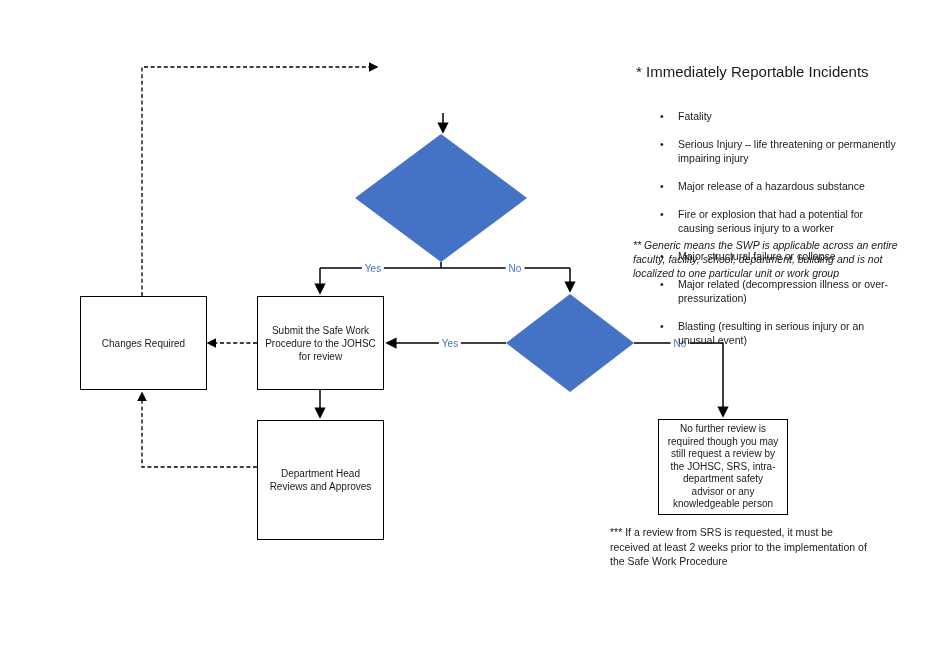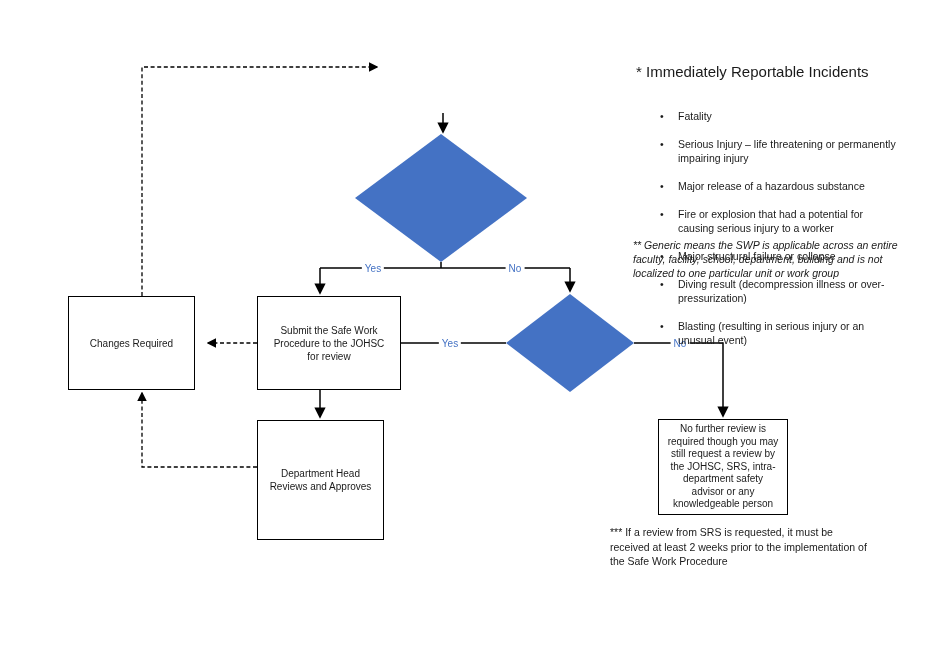--- a/index.html
+++ b/index.html
@@ -20,22 +20,22 @@
     display: flex;
     align-items: center;
     justify-content: center;
     text-align: center;
     font-size: 10px;
     line-height: 13px;
     white-space: pre-line;
     box-sizing: border-box;
   }
   .node-supervisor { left: 380px; top: 19px;  width: 127px; height: 94px; }
-  .node-changes    { left: 68px;  top: 296px; width: 127px; height: 94px; }
-  .node-submit     { left: 257px; top: 296px; width: 144px; height: 94px; }
+  .node-changes    { left: 80px;  top: 296px; width: 127px; height: 94px; }
+  .node-submit     { left: 257px; top: 296px; width: 127px; height: 94px; }
   .node-dept       { left: 257px; top: 420px; width: 127px; height: 120px; }
   .node-noreview   { left: 658px; top: 419px; width: 130px; height: 96px; line-height: 12.5px; padding: 2px; }
   .diamond-label {
     position: absolute;
     display: flex;
     align-items: center;
     justify-content: center;
     text-align: center;
     color: #ffffff;
     font-size: 10px;
@@ -119,21 +119,21 @@
   <div class="note note-reportable">
     <div class="note-title">* Immediately Reportable Incidents</div>
     <ul class="bullets">
       <li>Fatality</li>
       <li>Serious Injury – life threatening or permanently
 impairing injury</li>
       <li>Major release of a hazardous substance</li>
       <li>Fire or explosion that had a potential for
 causing serious injury to a worker</li>
       <li>Major structural failure or collapse</li>
-      <li>Diving result (decompression illness or over-
+      <li>Major related (decompression illness or over-
 pressurization)</li>
       <li>Blasting (resulting in serious injury or an
 unusual event)</li>
     </ul>
   </div>
 
   <div class="note note-generic">** Generic means the SWP is applicable across an entire
 faculty, facility, school, department, building and is not
 localized to one particular unit or work group</div>
 

